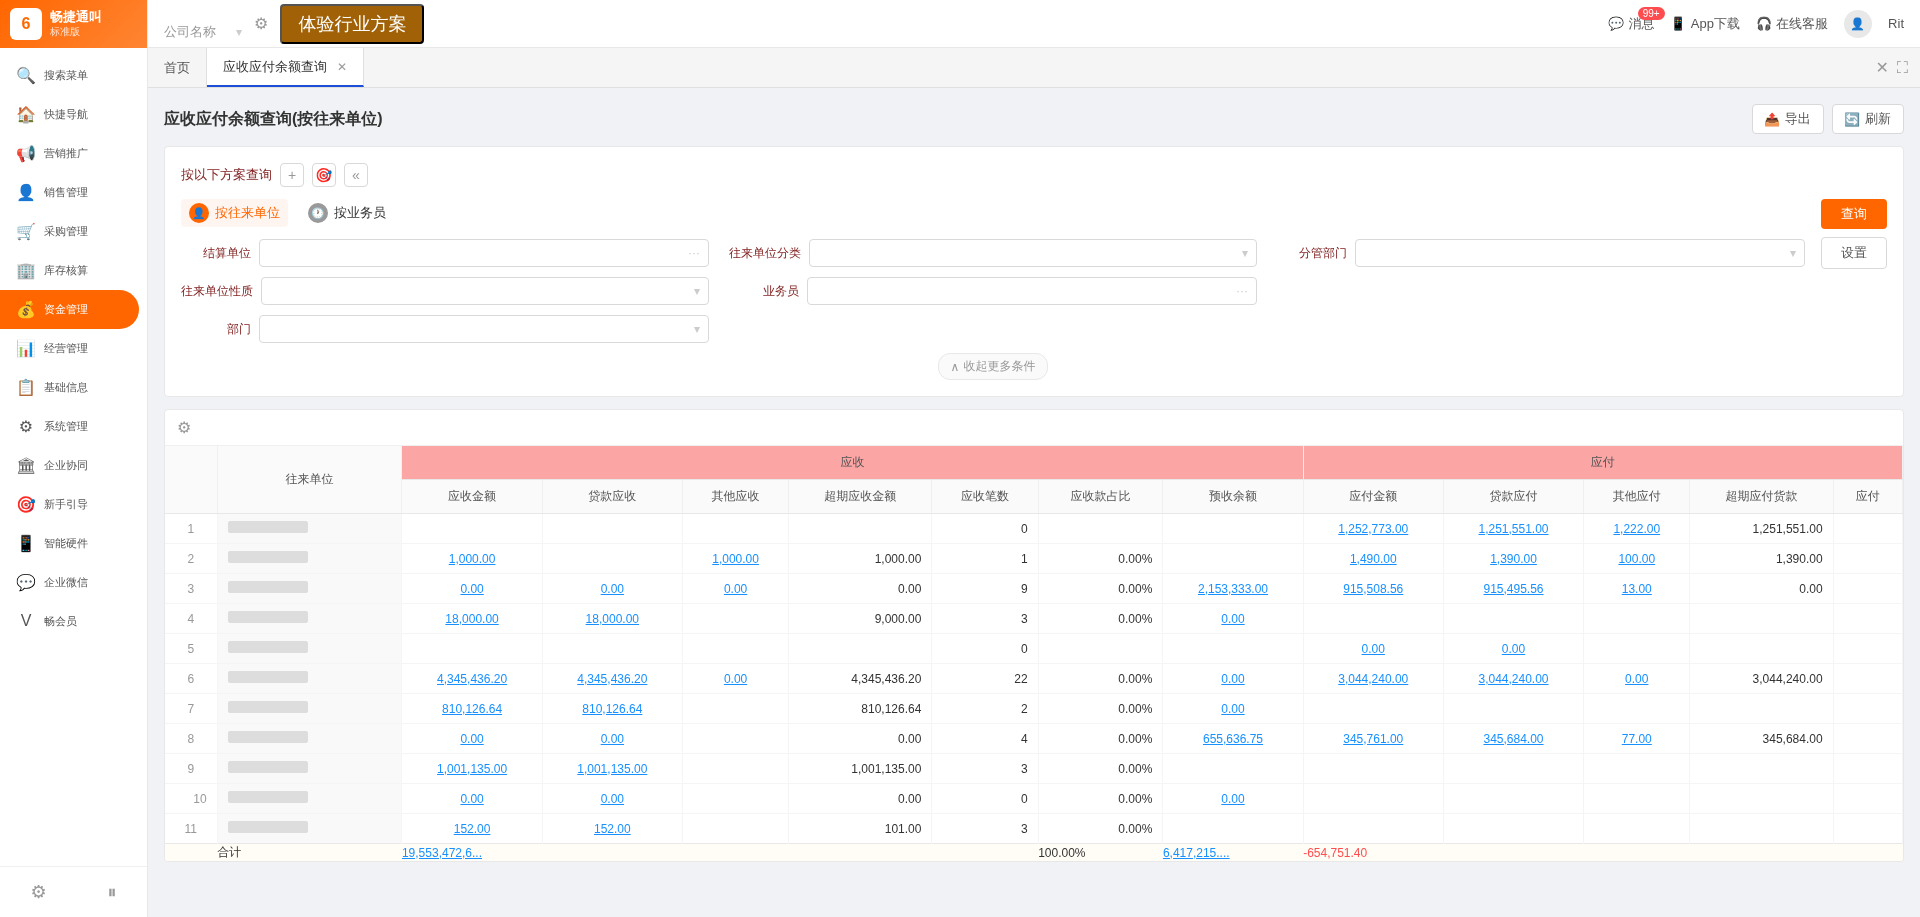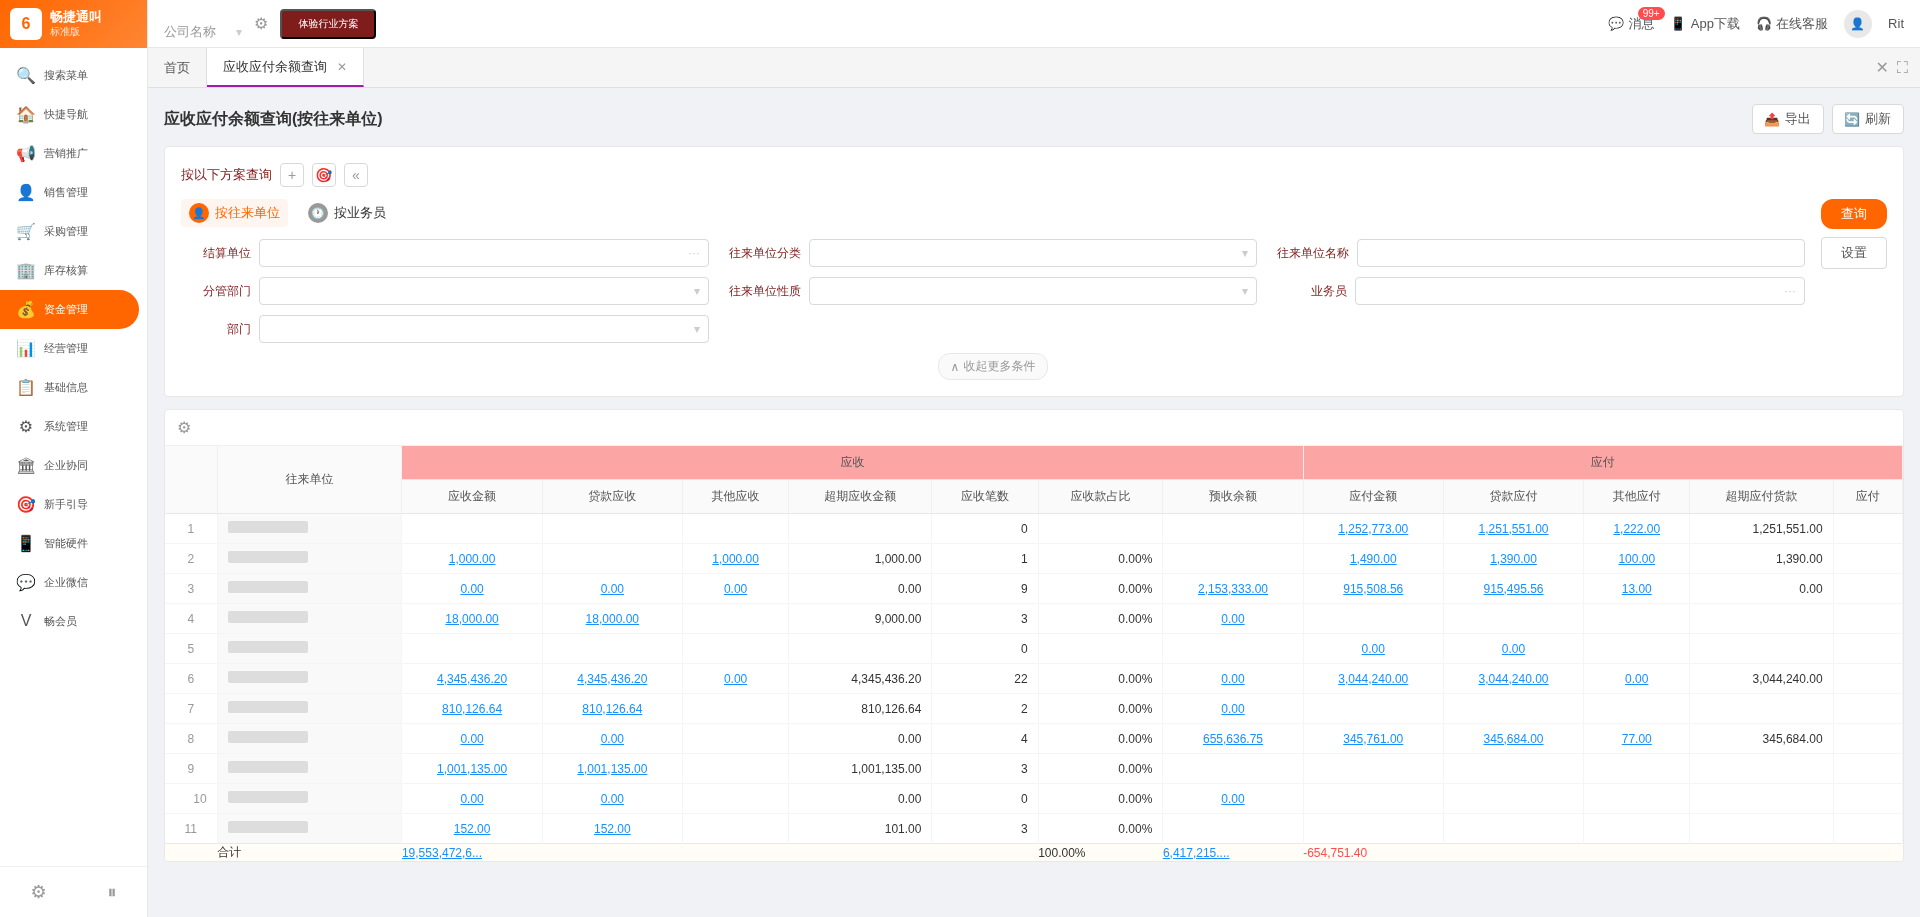--- a/index.html
+++ b/index.html
@@ -45,22 +45,22 @@
     }
     .topbar-nav {
       display: flex; align-items: center; flex: 1; gap: 8px;
     }
     .topbar-breadcrumb {
       display: flex; align-items: center; gap: 20px; color: #999; font-size: 13px; margin-top: 16px;
     }
     .topbar-chevron { color: #ccc; font-size: 12px; }
     .topbar-gear { color: #999; font-size: 16px; cursor: pointer; padding: 4px; }
     .topbar-promo {
-      background: #7f1d1d; color: #fff; padding: 6px 16px; border-radius: 4px;
-      font-size: 10px; cursor: pointer; white-space: nowrap;
+      background: #a16207; color: #fff; padding: 6px 16px; border-radius: 4px;
+      font-size: 18px; cursor: pointer; white-space: nowrap;
     }
     .topbar-actions { display: flex; align-items: center; gap: 16px; color: #555; font-size: 13px; }
     .topbar-msg { position: relative; cursor: pointer; display: flex; align-items: center; gap: 4px; }
     .badge {
       position: absolute; top: -8px; right: -10px;
       background: #ff4d4f; color: #fff; border-radius: 10px;
       font-size: 10px; padding: 1px 5px; min-width: 18px; text-align: center;
     }
     .topbar-avatar {
       width: 28px; height: 28px; background: #e8e8e8; border-radius: 50%;
@@ -72,21 +72,21 @@
     .tabbar {
       position: fixed; left: 148px; top: 48px; right: 0; height: 40px;
       background: #f5f5f5; border-bottom: 1px solid #e0e0e0; z-index: 98;
       display: flex; align-items: stretch;
     }
     .tab-item {
       display: flex; align-items: center; padding: 0 16px; cursor: pointer;
       border-right: 1px solid #e0e0e0; font-size: 13px; color: #555;
       background: #f5f5f5; gap: 6px;
     }
-    .tab-item.active { background: #fff; color: #333; border-bottom: 2px solid #a21caf; }
+    .tab-item.active { background: #fff; color: #333; border-bottom: 2px solid #1d4ed8; }
     .tab-home { color: #555; font-size: 13px; }
     .tab-close { color: #999; font-size: 12px; margin-left: 4px; }
     .tabbar-controls { margin-left: auto; display: flex; align-items: center; padding: 0 12px; gap: 8px; }
     .tabbar-ctrl-btn { color: #999; font-size: 16px; cursor: pointer; }
 
     
     .main {
       margin-left: 148px; margin-top: 88px; padding: 16px;
       background: #f0f2f5; min-height: calc(917px - 88px);
     }
@@ -135,21 +135,21 @@
     .scheme-icon {
       width: 20px; height: 20px; border-radius: 50%;
       display: flex; align-items: center; justify-content: center;
       font-size: 11px; color: #fff;
     }
     .scheme-icon.orange { background: #ff6600; }
     .scheme-icon.gray { background: #999; }
     .scheme-name { font-size: 13px; }
     .scheme-name.orange { color: #ff6600; }
     .btn-query {
-      background: #ff6600; color: #fff; border: none; border-radius: 12px;
+      background: #ff6600; color: #fff; border: none; border-radius: 4px;
       padding: 6px 20px; font-size: 13px; cursor: pointer;
     }
     .btn-setting {
       background: #fff; color: #555; border: 1px solid #d9d9d9; border-radius: 4px;
       padding: 6px 16px; font-size: 13px; cursor: pointer;
     }
 
     
     .table-container {
       background: #fff; border-radius: 4px; overflow: hidden;
@@ -374,24 +374,20 @@
             <span class="fgl">结算单位</span>
             <div class="fgi">
               <span class="more-dots">···</span>
             </div>
           </div>
           <div class="filter-grid-field">
             <span class="fgl">往来单位分类</span>
             <div class="fgi">
               <span class="arrow">▾</span>
             </div>
-          </div>
-          <div class="filter-grid-field">
-            <span class="fgl">往来单位名称</span>
-            <div class="fgi"></div>
           </div>
 
           <div class="filter-grid-field">
             <span class="fgl">分管部门</span>
             <div class="fgi">
               <span class="arrow">▾</span>
             </div>
           </div>
           <div class="filter-grid-field">
             <span class="fgl">往来单位性质</span>

